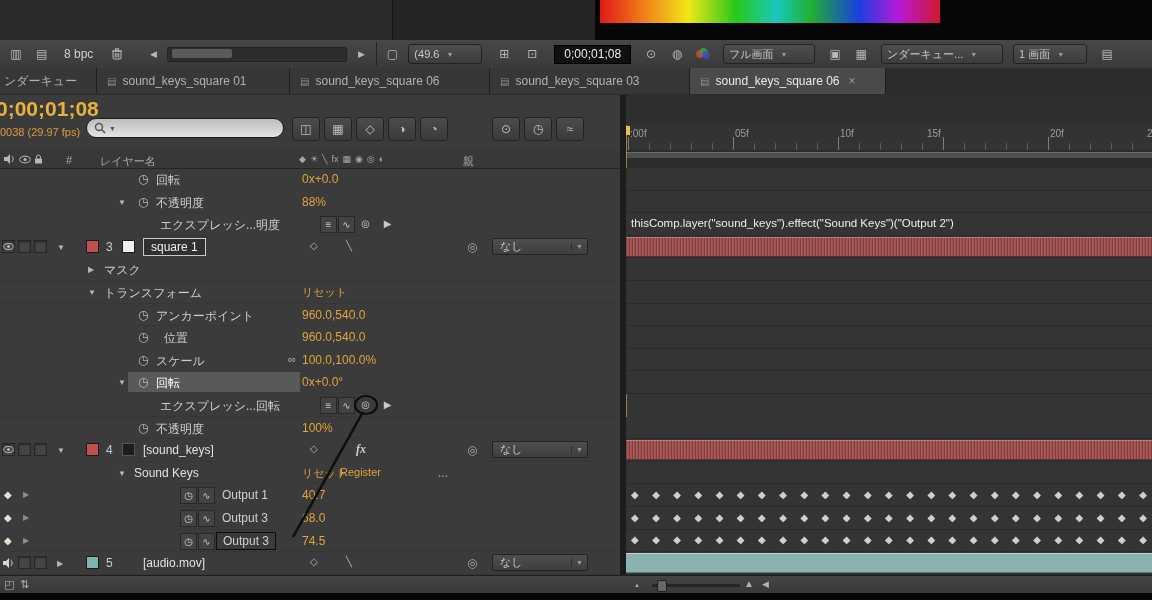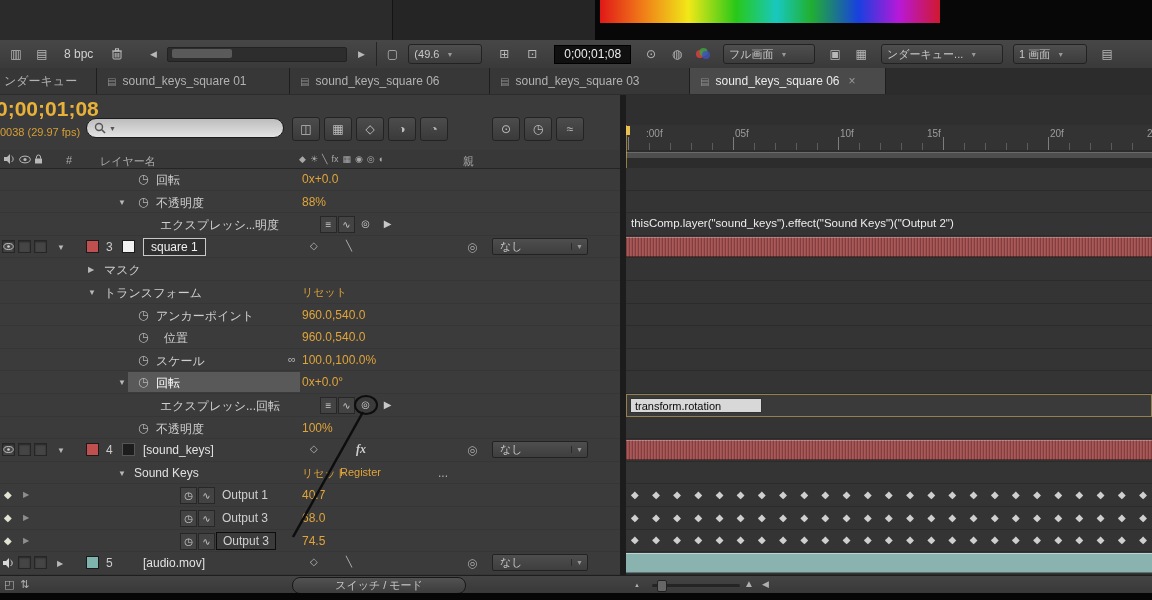--- a/index.html
+++ b/index.html
@@ -257,21 +257,21 @@
         <span>▦</span>
         <span>◉</span>
         <span>◎</span>
         <span>◐</span>
       </span>
       <span class="ic" style="left:463px;">親</span>
     </div>
 
     <div class="rtop"></div>
     <div class="ruler">
-      <span class="rl" style="left:20px;">:00f</span>
+      <span class="rl" style="left:4px;">:00f</span>
       <span class="rl" style="left:109px;">05f</span>
       <span class="rl" style="left:214px;">10f</span>
       <span class="rl" style="left:301px;">15f</span>
       <span class="rl" style="left:424px;">20f</span>
       <span class="rl" style="left:521px;">25</span>
       <span class="ticksmin"></span>
       <span class="ticksmaj"></span>
       <span class="ctihead" style="left:-4px;top:1px;position:absolute;"></span>
     </div>
     <div class="workarea">
@@ -295,21 +295,21 @@
           <span class="tw" style="left:118px;">▼</span>
           <span class="sw" style="left:138px;">◷</span>
           <span class="lbl" style="left:156px;">不透明度</span>
           <span class="val">88%</span>
         </div>
         <div class="r"></div>
       </div>
 
       <div class="row">
         <div class="l">
-          <span class="lbl" style="left:160px;font-family:Liberation Serif, serif;">エクスプレッシ...明度</span>
+          <span class="lbl" style="left:160px;">エクスプレッシ...明度</span>
           <span class="exbtn" style="left:320px;">≡</span>
           <span class="exbtn" style="left:338px;">∿</span>
           <span class="exbtn" style="left:358px;border:none;background:none;">◎</span>
           <span class="exbtn" style="left:380px;border:none;background:none;">▶</span>
         </div>
         <div class="r">
           <span class="exprtext">thisComp.layer("sound_keys").effect("Sound Keys")("Output 2")</span>
         </div>
       </div>
 
@@ -398,23 +398,20 @@
       </div>
 
       <div class="row">
         <div class="l">
           <span class="lbl" style="left:160px;">エクスプレッシ...回転</span>
           <span class="exbtn" style="left:320px;">≡</span>
           <span class="exbtn" style="left:338px;">∿</span>
           <span class="exbtn" style="left:358px;border:none;background:none;">◎</span>
           <span class="exbtn" style="left:380px;border:none;background:none;">▶</span>
         </div>
-        <div class="r exprrow">
-          <span class="exprbox">transform.rotation</span>
-        </div>
       </div>
 
       <div class="row">
         <div class="l">
           <span class="sw" style="left:138px;">◷</span>
           <span class="lbl" style="left:156px;">不透明度</span>
           <span class="val">100%</span>
         </div>
         <div class="r"></div>
       </div>
@@ -598,21 +595,20 @@
           <span class="bar-teal"></span>
         </div>
       </div>
 
     </div>
   </div>
 
   <div class="bottombar">
     <span class="bic" style="left:4px;">◰</span>
     <span class="bic" style="left:20px;">⇅</span>
-    <span class="swmode">スイッチ / モード</span>
     <span class="bic" style="left:634px;top:6px;font-size:6px;">▲</span>
     <span class="ztrack"></span>
     <span class="zthumb"></span>
     <span class="bic" style="left:744px;top:2px;font-size:10px;">▲</span>
     <span class="bic" style="left:762px;top:3px;font-size:9px;">◀</span>
   </div>
   <div class="blackstrip"></div>
 
   <svg class="overlay" width="1152" height="600">
     <ellipse cx="366" cy="405" rx="11" ry="9" fill="none" stroke="#0d0d0d" stroke-width="2"></ellipse>

